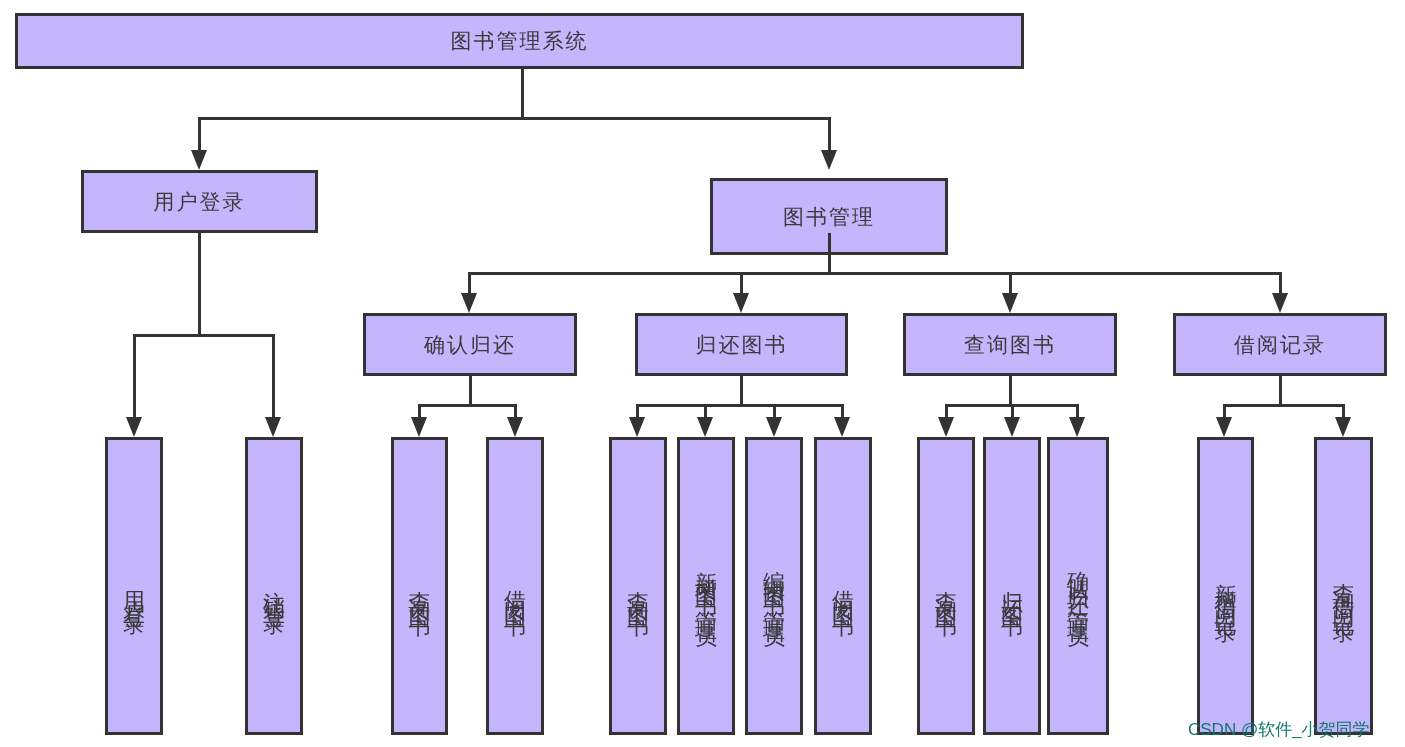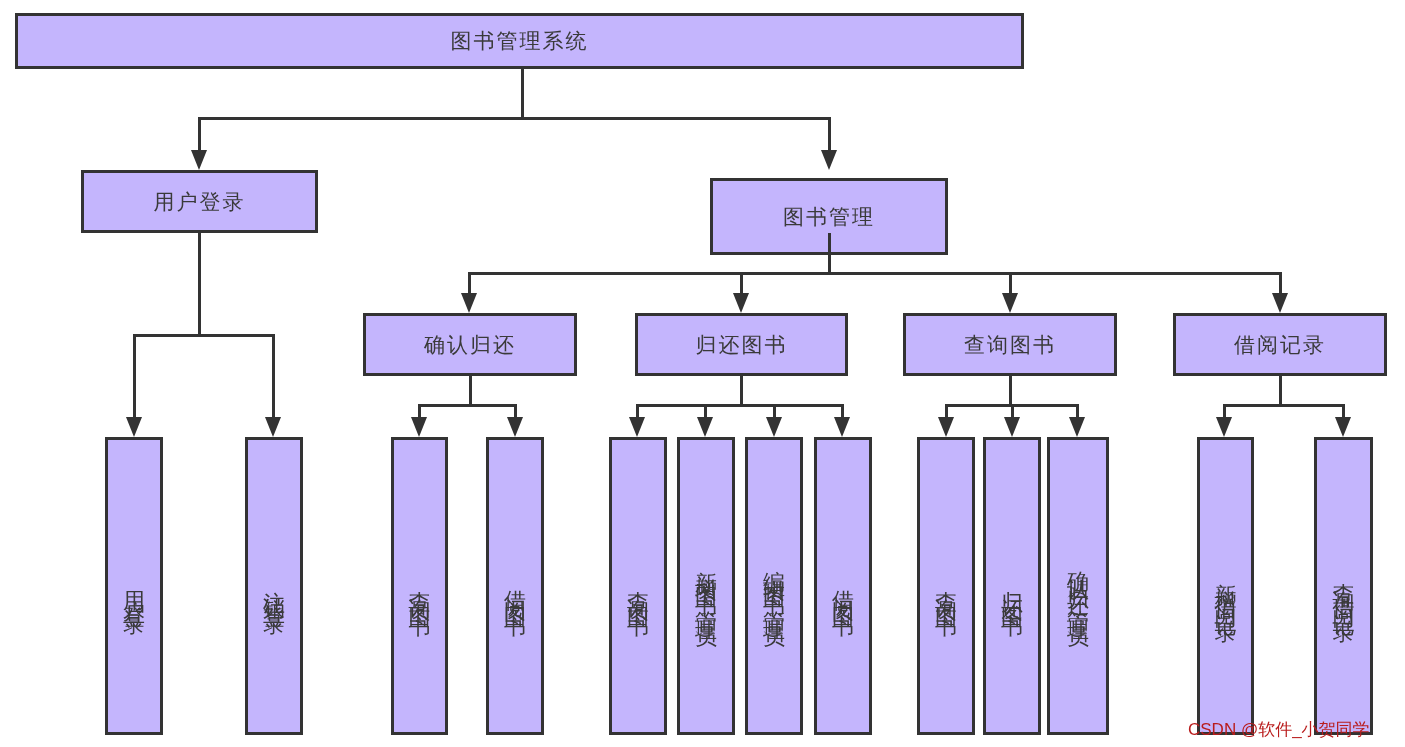--- a/index.html
+++ b/index.html
@@ -51,21 +51,21 @@
     width: 0;
     height: 0;
     border-left: 8px solid transparent;
     border-right: 8px solid transparent;
     border-top: 20px solid #333333;
   }
   .watermark {
     position: absolute;
     left: 1188px;
     top: 718px;
-    color: #b91c1c;
+    color: #0f766e;
     font-size: 17px;
     white-space: nowrap;
   }
 </style>
 </head>
 <body>
 
 <div id="canvas">
 
   <div class="node" style="left:15px; top:13px; width:1009px; height:56px;">图书管理系统</div>

